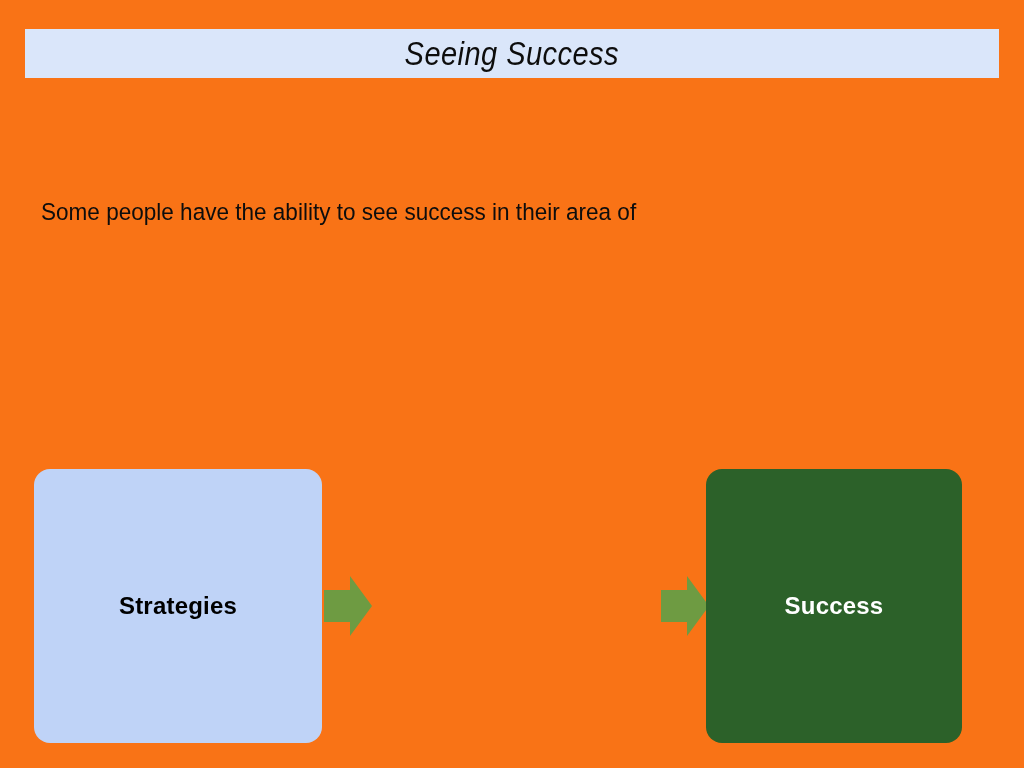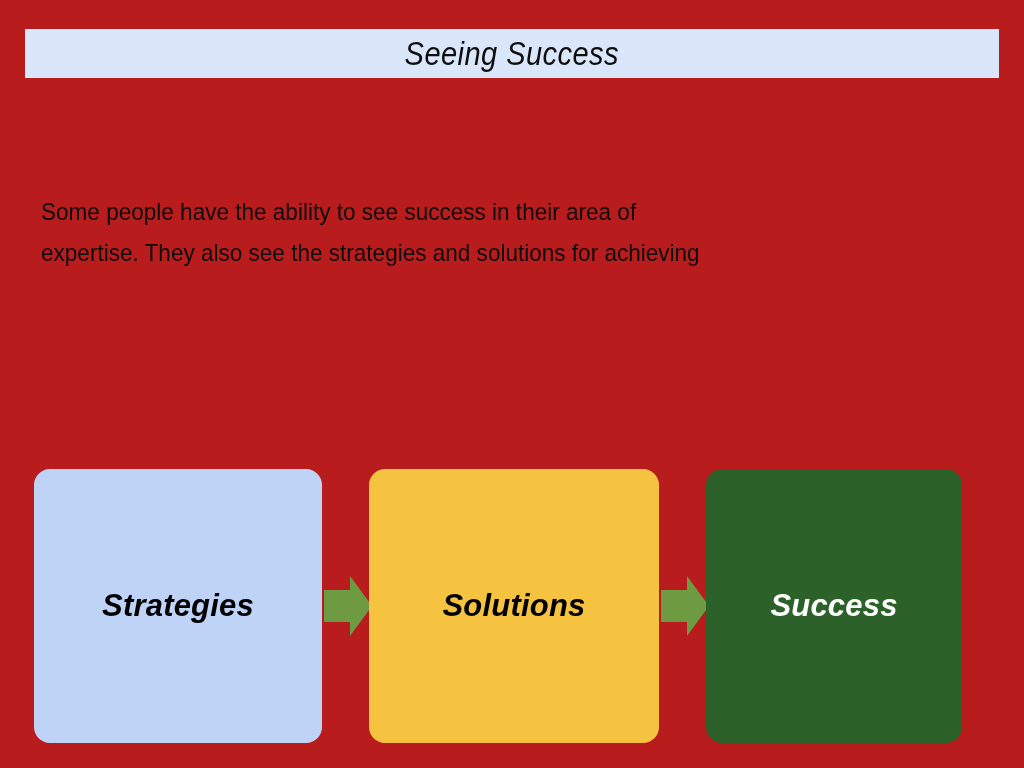--- a/index.html
+++ b/index.html
@@ -14,21 +14,21 @@
     overflow: hidden;
     position: relative;
   }
 
   #slide {
     position: absolute;
     left: 0;
     top: 0;
     width: 1024px;
     height: 768px;
-    background: #b91c1c;
+    background: #f97316;
   }
 
   
   #title-banner {
     position: absolute;
     left: 25px;
     top: 29px;
     width: 974px;
     height: 49px;
     background: #dae6fa;
@@ -81,22 +81,21 @@
     height: 274px;
     border-radius: 16px;
     display: flex;
     align-items: center;
     justify-content: center;
     box-sizing: border-box;
   }
   .flow-box .box-label {
     font-family: "Liberation Sans", sans-serif;
     font-weight: bold;
-    font-style: italic;
-    font-size: 31px;
+    font-size: 24px;
     letter-spacing: 0.2px;
     white-space: nowrap;
   }
 
   #box-strategies {
     left: 34px;
     width: 288px;
     background: #bfd3f7;
   }
   #box-strategies .box-label { color: #000000; }
@@ -130,38 +129,34 @@
 <body>
 
 <div id="slide">
 
   <div id="title-banner">
     <div id="title-text">Seeing Success</div>
   </div>
 
   <div id="body-paragraph">
     <div><span>Some people have the ability to see success in their area of</span></div>
-    <div><span>expertise. They also see the strategies and solutions for achieving</span></div>
   </div>
 
   <div id="flow-row">
 
     <div class="flow-box" id="box-strategies">
       <span class="box-label">Strategies</span>
     </div>
 
     <div class="flow-arrow" id="arrow-1">
       <svg viewBox="0 0 48 60" xmlns="http://www.w3.org/2000/svg">
         <path d="M 0 14 L 26 14 L 26 0 L 48 30 L 26 60 L 26 46 L 0 46 Z" fill="#6e9b42"></path>
       </svg>
     </div>
 
-    <div class="flow-box" id="box-solutions">
-      <span class="box-label">Solutions</span>
-    </div>
 
     <div class="flow-arrow" id="arrow-2">
       <svg viewBox="0 0 48 60" xmlns="http://www.w3.org/2000/svg">
         <path d="M 0 14 L 26 14 L 26 0 L 48 30 L 26 60 L 26 46 L 0 46 Z" fill="#6e9b42"></path>
       </svg>
     </div>
 
     <div class="flow-box" id="box-success">
       <span class="box-label">Success</span>
     </div>

